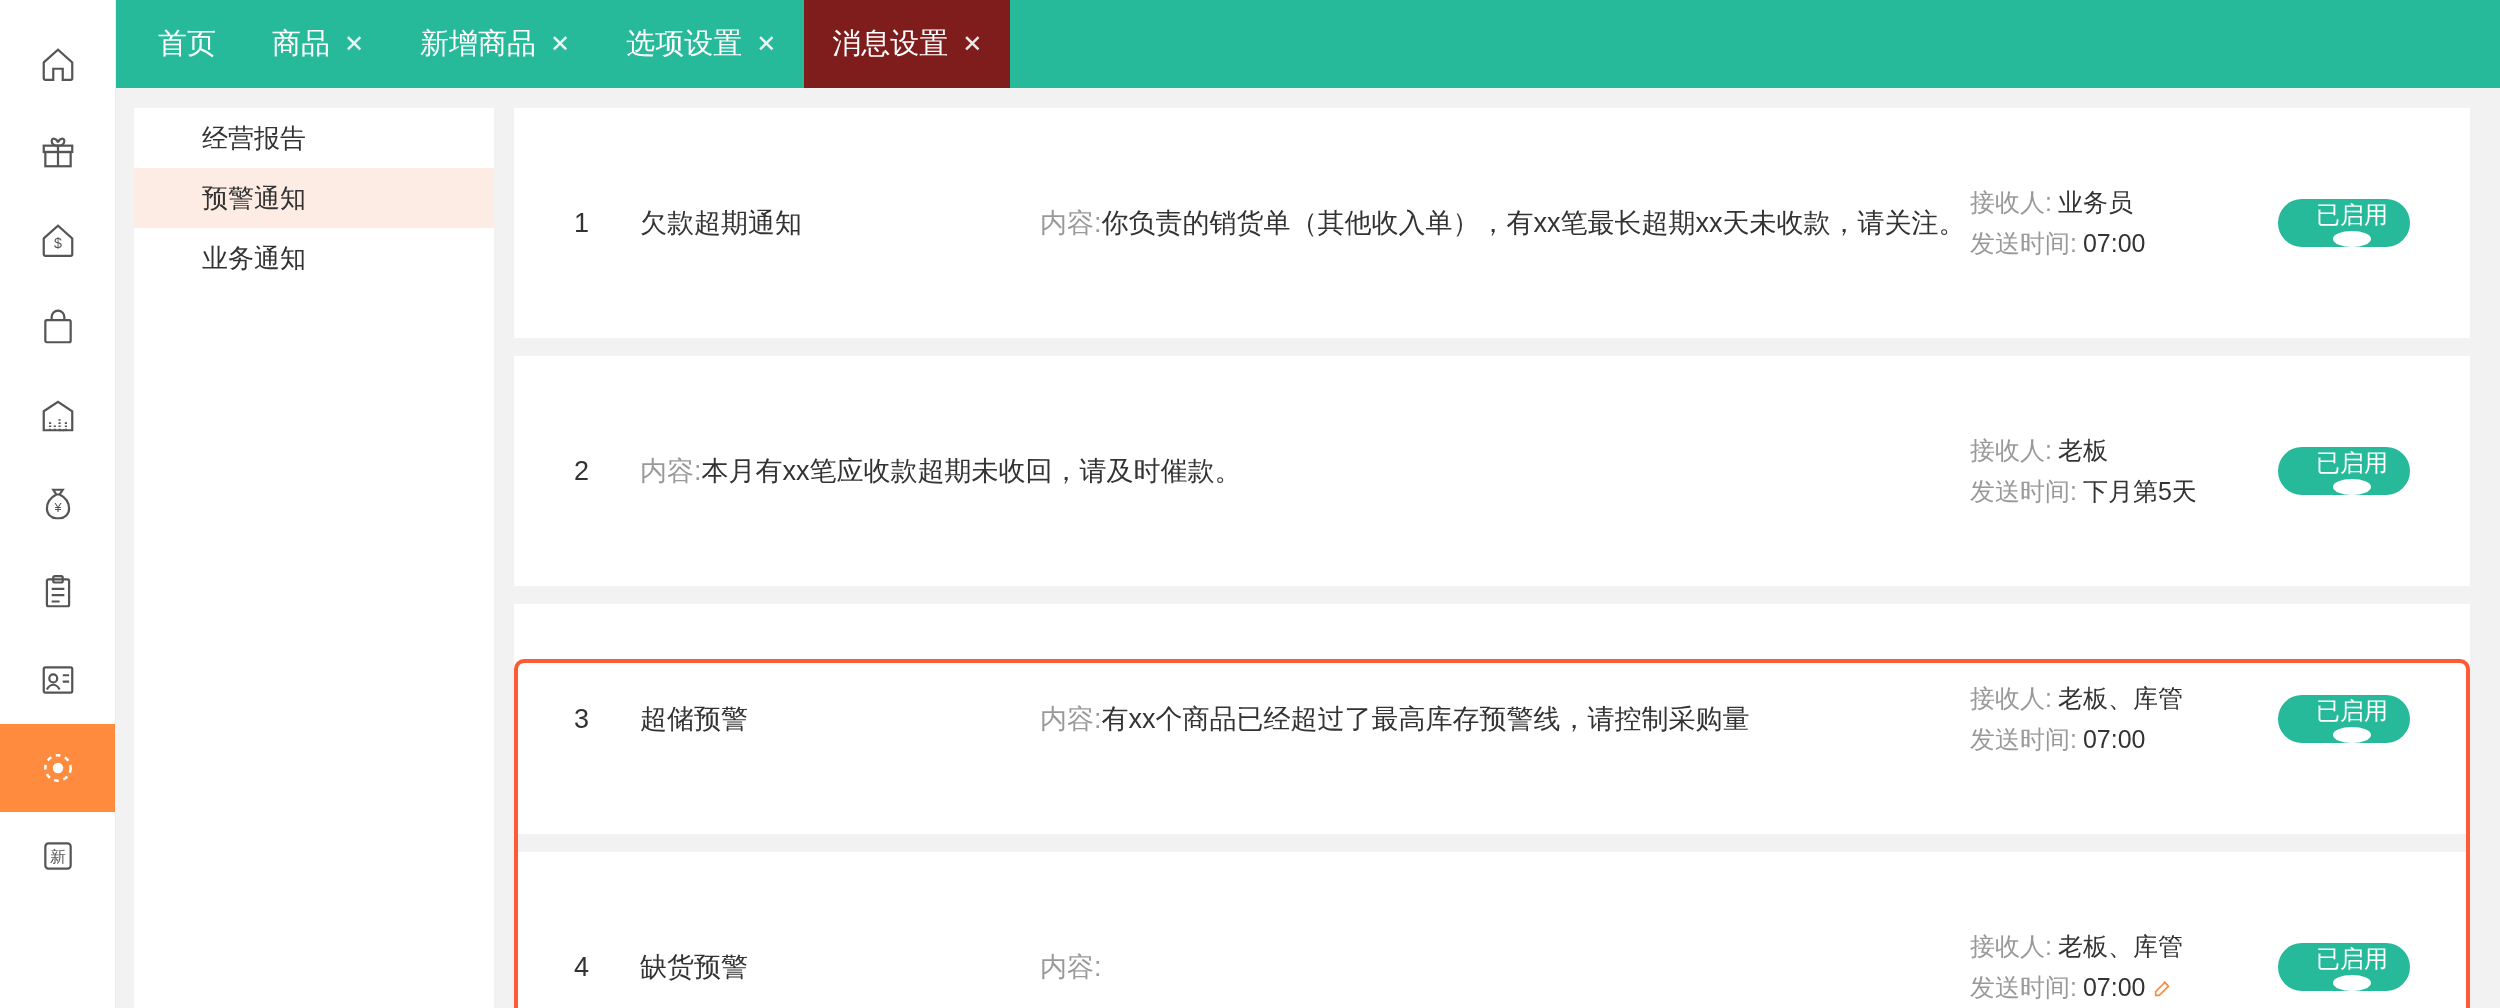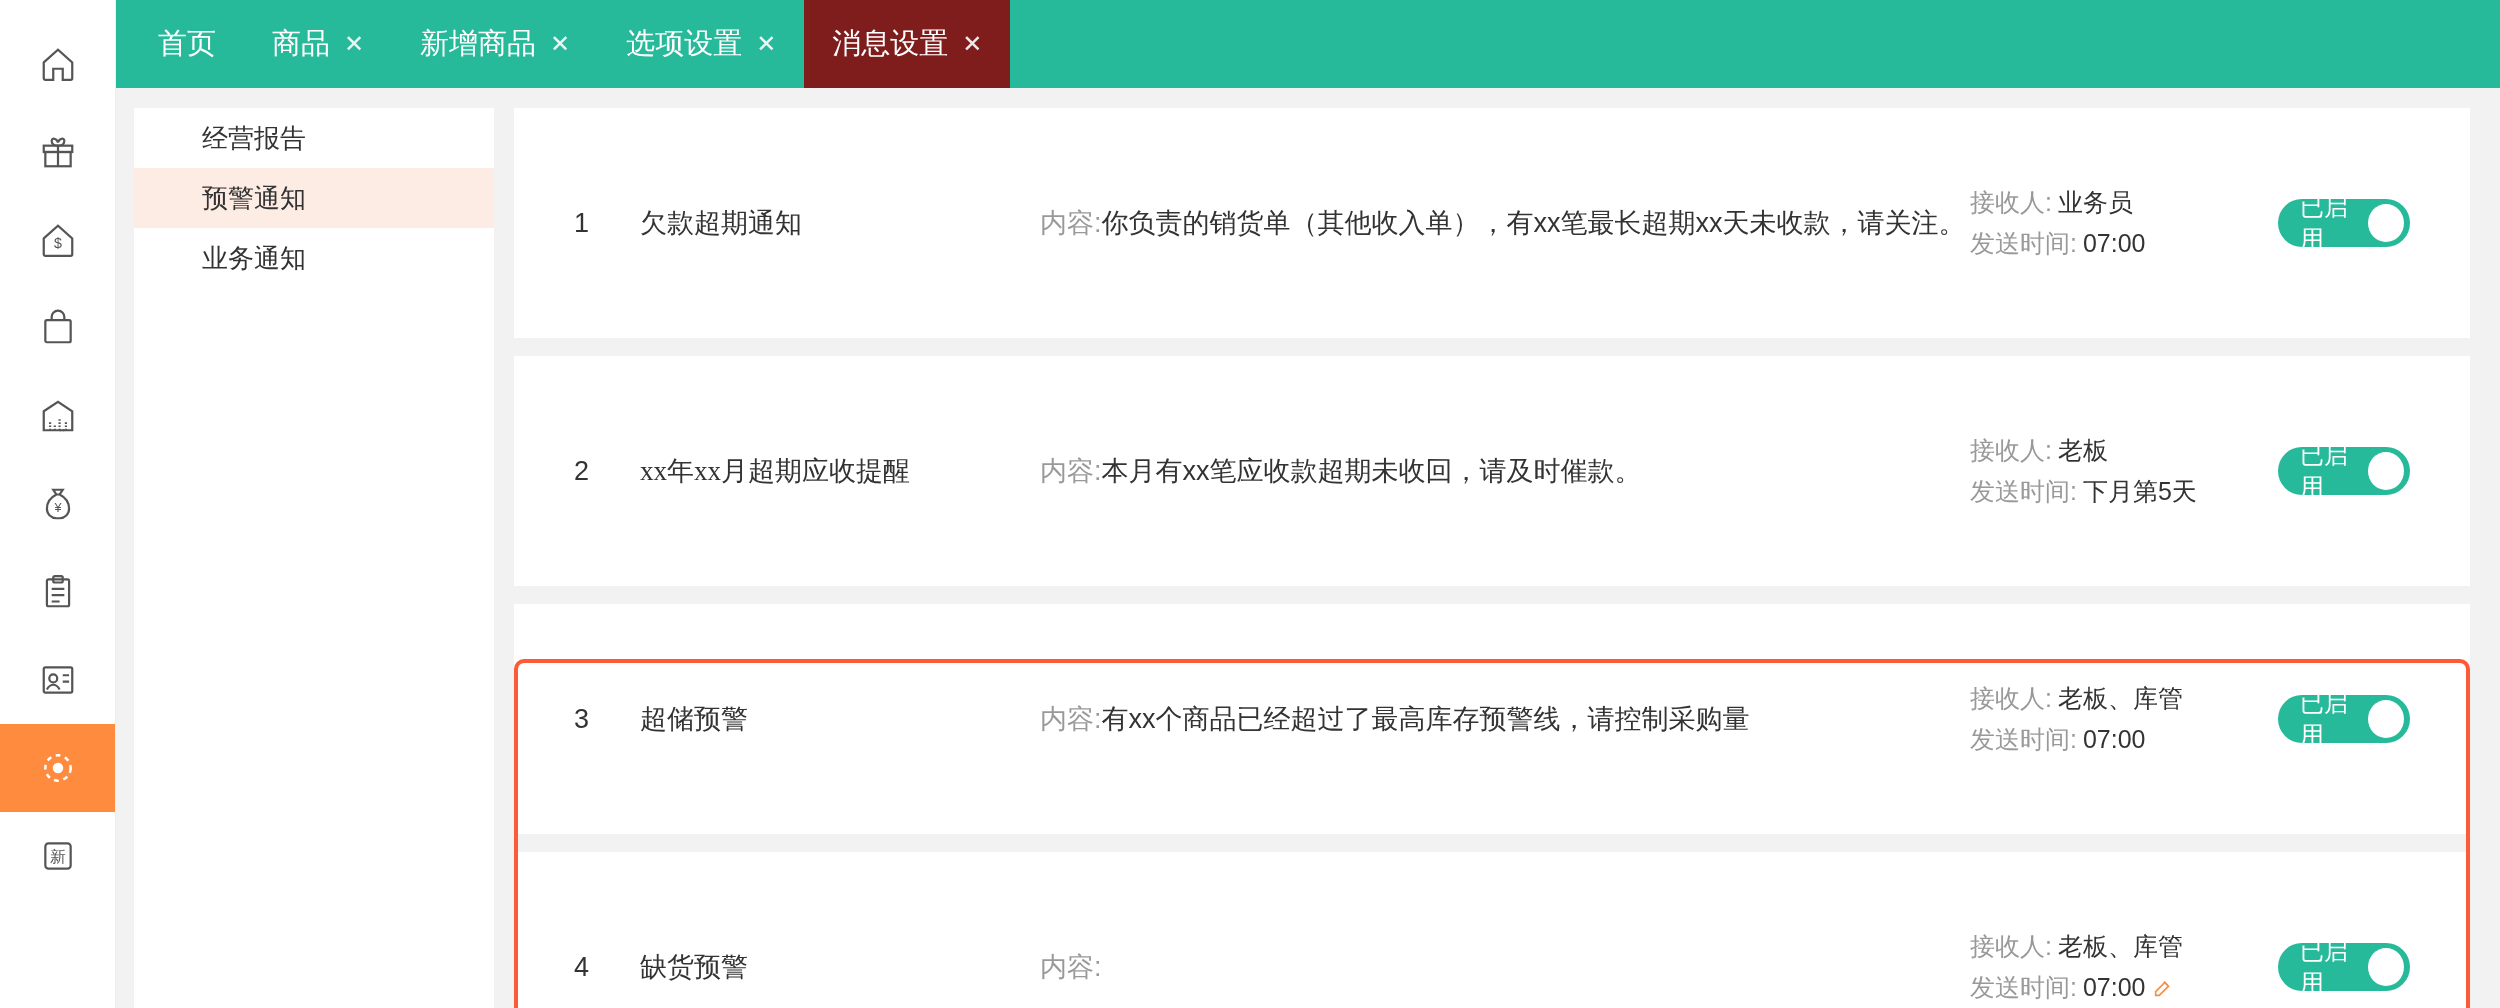--- a/index.html
+++ b/index.html
@@ -158,20 +158,21 @@
     .toggle {
       width: 132px;
       height: 48px;
       border-radius: 24px;
       background: #26b99a;
       display: flex;
       align-items: center;
       justify-content: space-between;
       padding: 0 6px 0 22px;
       cursor: pointer;
+      flex-direction: column;
     }
     .toggle-label {
       color: #fff;
       font-size: 24px;
     }
     .toggle-knob {
       width: 38px;
       height: 38px;
       border-radius: 50%;
       background: #fff;
@@ -313,21 +314,20 @@
             </div>
             <div class="card-toggle">
               <div class="toggle">
                 <span class="toggle-label">已启用</span>
                 <span class="toggle-knob"></span>
               </div>
             </div>
           </div>
           <div class="card">
             <div class="card-num">2</div>
-            <div class="card-title">xx年xx月超期应收提醒</div>
             <div class="card-content">
               <span class="card-content-label">内容:</span>
               <span>本月有xx笔应收款超期未收回，请及时催款。</span>
             </div>
             <div class="card-meta">
               <div class="meta-row">
                 <span class="meta-label">接收人:</span> 
                 <span>老板</span>
               </div>
               <div class="meta-row">

